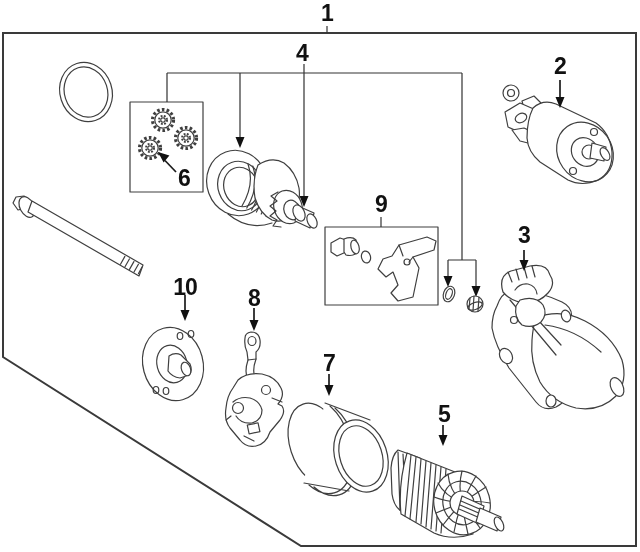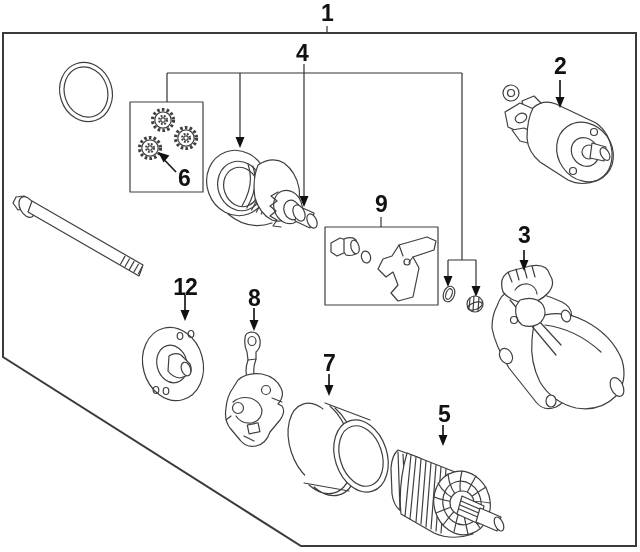--- a/index.html
+++ b/index.html
@@ -224,15 +224,15 @@
 
 <div class="callout" style="left:327px;top:2px">1</div>
 <div class="callout" style="left:560px;top:55px">2</div>
 <div class="callout" style="left:524px;top:224px">3</div>
 <div class="callout" style="left:302px;top:42px">4</div>
 <div class="callout" style="left:444px;top:403px">5</div>
 <div class="callout" style="left:184px;top:167px">6</div>
 <div class="callout" style="left:329px;top:352px">7</div>
 <div class="callout" style="left:254px;top:287px">8</div>
 <div class="callout" style="left:381px;top:193px">9</div>
-<div class="callout" style="left:185px;top:276px">12</div>
+<div class="callout" style="left:185px;top:276px">10</div>
 
 </div>
 
 </body></html>

